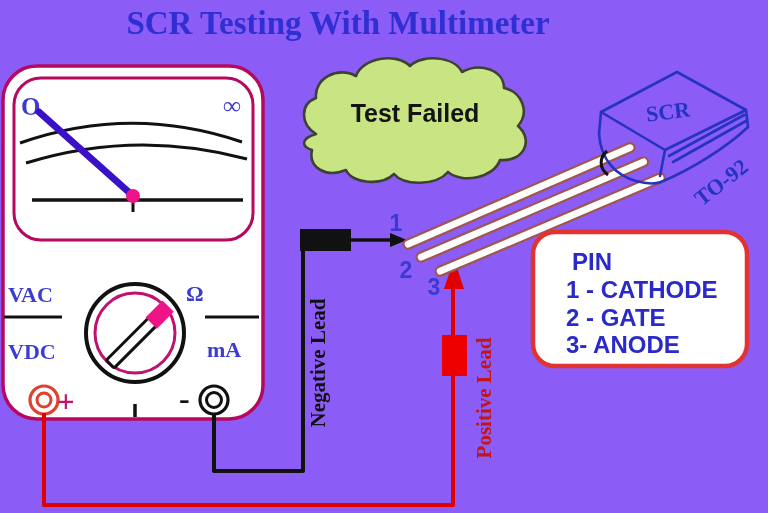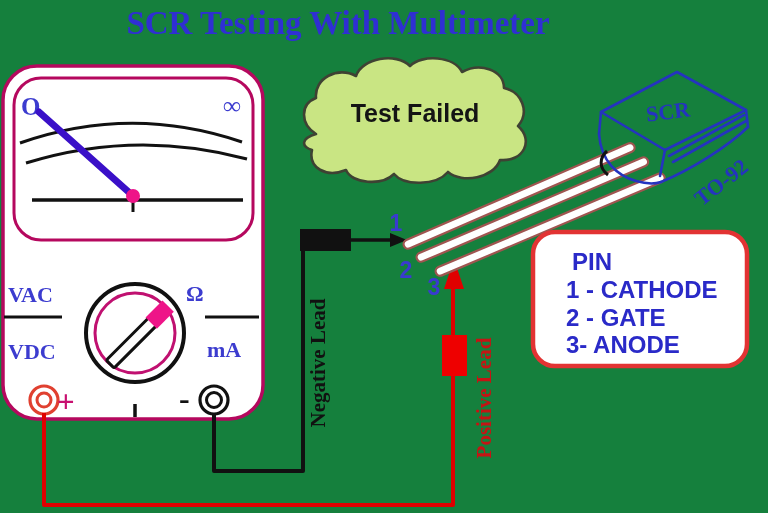--- a/index.html
+++ b/index.html
@@ -1,20 +1,20 @@
 <!DOCTYPE html>
 <html><head>
 <meta charset="utf-8">
 <style>
   html, body { margin: 0; padding: 0; background: #ffffff; }
   .stage {
     position: relative;
     width: 768px;
     height: 513px;
-    background: #15803d;
+    background: #8b5cf6;
     overflow: hidden;
     font-family: "Liberation Serif", serif;
   }
   svg { position: absolute; left: 0; top: 0; }
   text { user-select: none; }
   .serif { font-family: "Liberation Serif", serif; }
   .sans  { font-family: "Liberation Sans", sans-serif; }
 </style>
 </head>
 <body>

